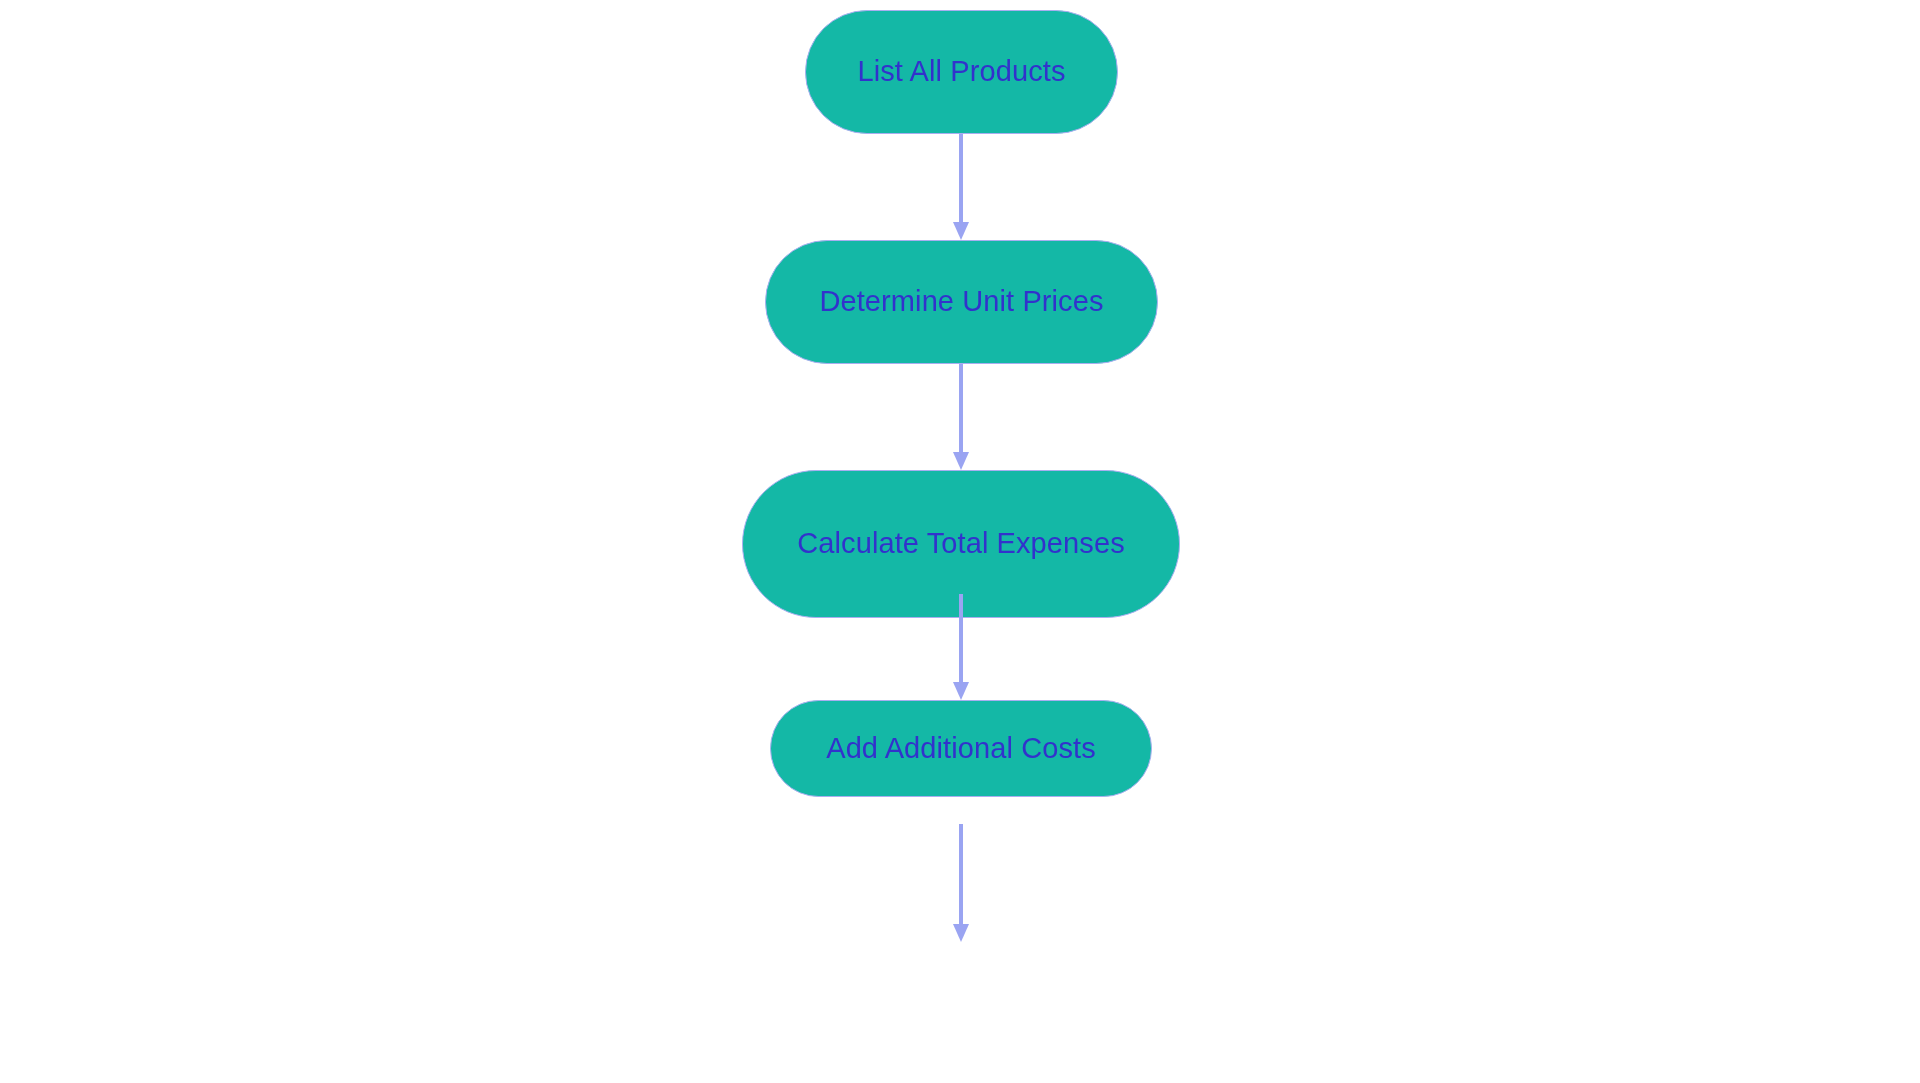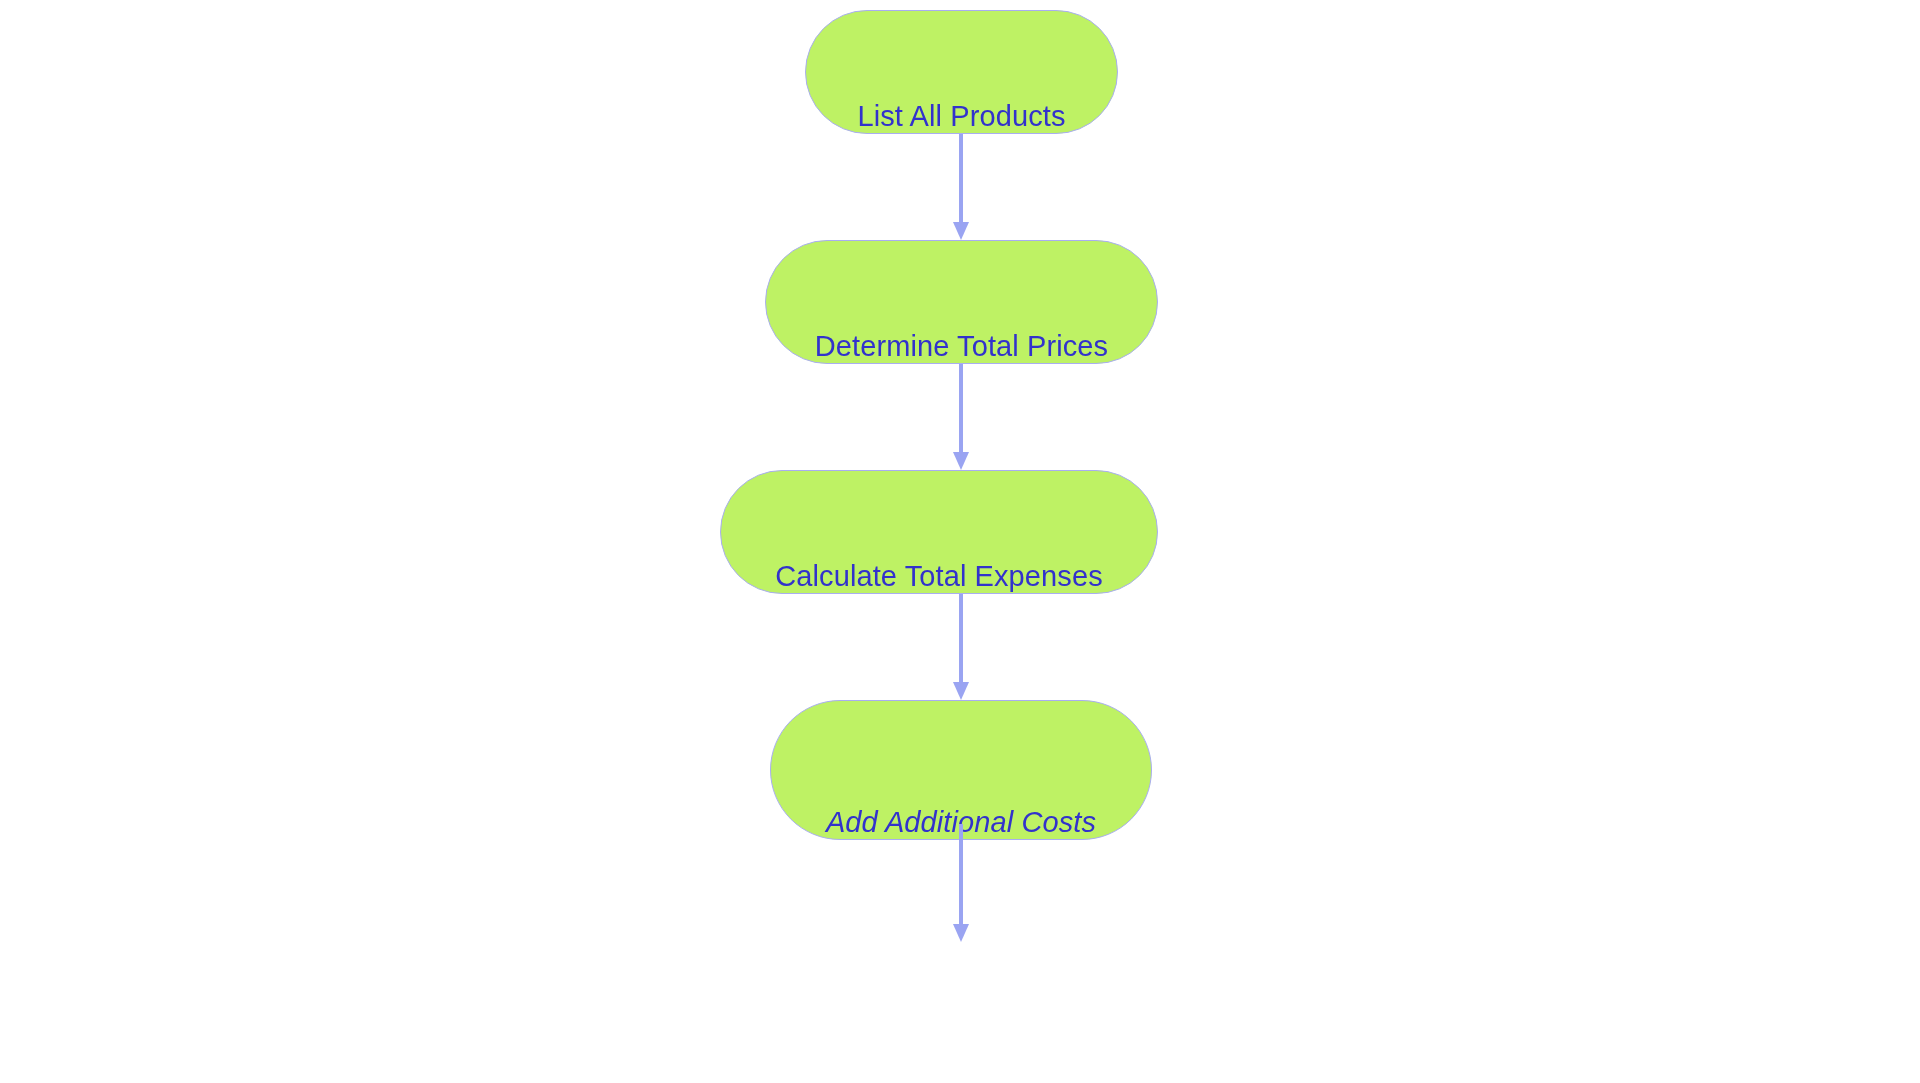--- a/index.html
+++ b/index.html
@@ -23,42 +23,42 @@
     left: 0;
     top: 0;
     width: 1920px;
     height: 1083px;
   }
   
   .node {
     position: absolute;
     box-sizing: border-box;
     display: flex;
-    align-items: flex-end;
+    align-items: center;
     justify-content: center;
-    background: #bef264;
+    background: #14b8a6;
     border: 1.6px solid #a9aef0;
     border-radius: 9999px;
     text-align: center;
     user-select: none;
   }
   .node-label {
     color: #3232cc;
     font-size: 29px;
     line-height: 1.1;
     font-weight: 400;
     letter-spacing: 0.1px;
     white-space: nowrap;
     font-family: "Liberation Sans", "DejaVu Sans", sans-serif;
   }
   
   #node-0 { left: 805px;  top: 10px;   width: 313px; height: 124px; }
   #node-1 { left: 765px;  top: 240px;  width: 393px; height: 124px; }
-  #node-2 { left: 720px;  top: 470px;  width: 438px; height: 124px; }
-  #node-3 { left: 770px;  top: 700px;  width: 382px; height: 140px; font-style: italic; }
+  #node-2 { left: 742px;  top: 470px;  width: 438px; height: 148px; }
+  #node-3 { left: 770px;  top: 700px;  width: 382px; height: 97px; }
   #node-4 { left: 863px;  top: 942px;  width: 196px; height: 124px; }
 
   
   .connector {
     position: absolute;
     width: 40px;
     left: 941px;
   }
   .connector .stem {
     position: absolute;
@@ -101,21 +101,21 @@
     <div class="node" id="node-0">
       <span class="node-label">List All Products</span>
     </div>
 
     <div class="connector" id="conn-0">
       <div class="stem"></div>
       <div class="head"></div>
     </div>
 
     <div class="node" id="node-1">
-      <span class="node-label">Determine Total Prices</span>
+      <span class="node-label">Determine Unit Prices</span>
     </div>
 
     <div class="connector" id="conn-1">
       <div class="stem"></div>
       <div class="head"></div>
     </div>
 
     <div class="node" id="node-2">
       <span class="node-label">Calculate Total Expenses</span>
     </div>

